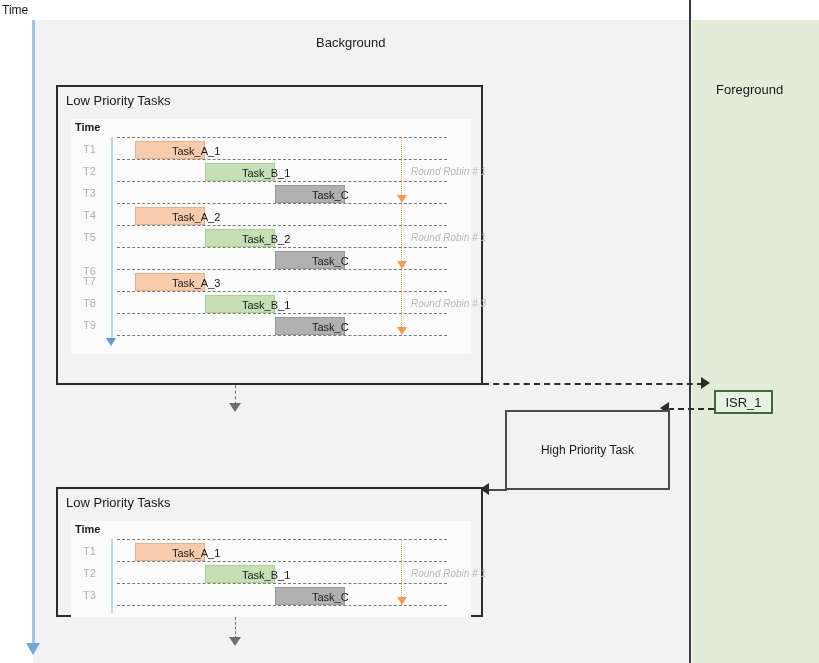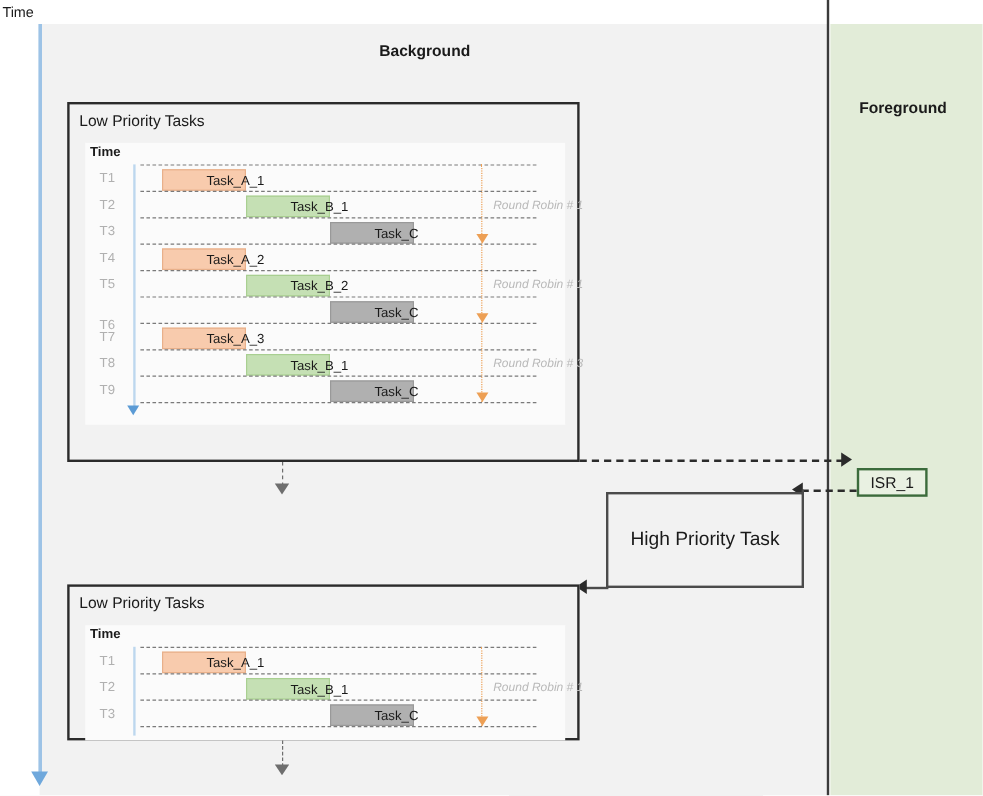--- a/index.html
+++ b/index.html
@@ -37,21 +37,21 @@
     position: absolute;
     left: 689px;
     top: 0px;
     width: 2px;
     height: 663px;
     background: #3b3b3b;
   }
   .region-title {
     position: absolute;
     font-size: 13px;
-    font-weight: bold;
+    font-weight: normal;
     color: #1a1a1a;
     white-space: nowrap;
   }
   #bg-title { left: 316px; top: 35px; }
   #fg-title { left: 716px; top: 35px; margin-top: 47px; }
 
   
   .time-axis-label {
     position: absolute;
     left: 2px;
@@ -205,21 +205,21 @@
   
   #hp-box {
     position: absolute;
     left: 505px;
     top: 410px;
     width: 165px;
     height: 80px;
     border: 2px solid #4b4b4b;
     background: #f2f2f2;
     box-sizing: border-box;
-    font-size: 16px;
+    font-size: 12px;
     color: #1a1a1a;
     display: flex;
     align-items: center;
     justify-content: center;
     white-space: nowrap;
     text-align: center;
   }
 
   
   #isr-box {

